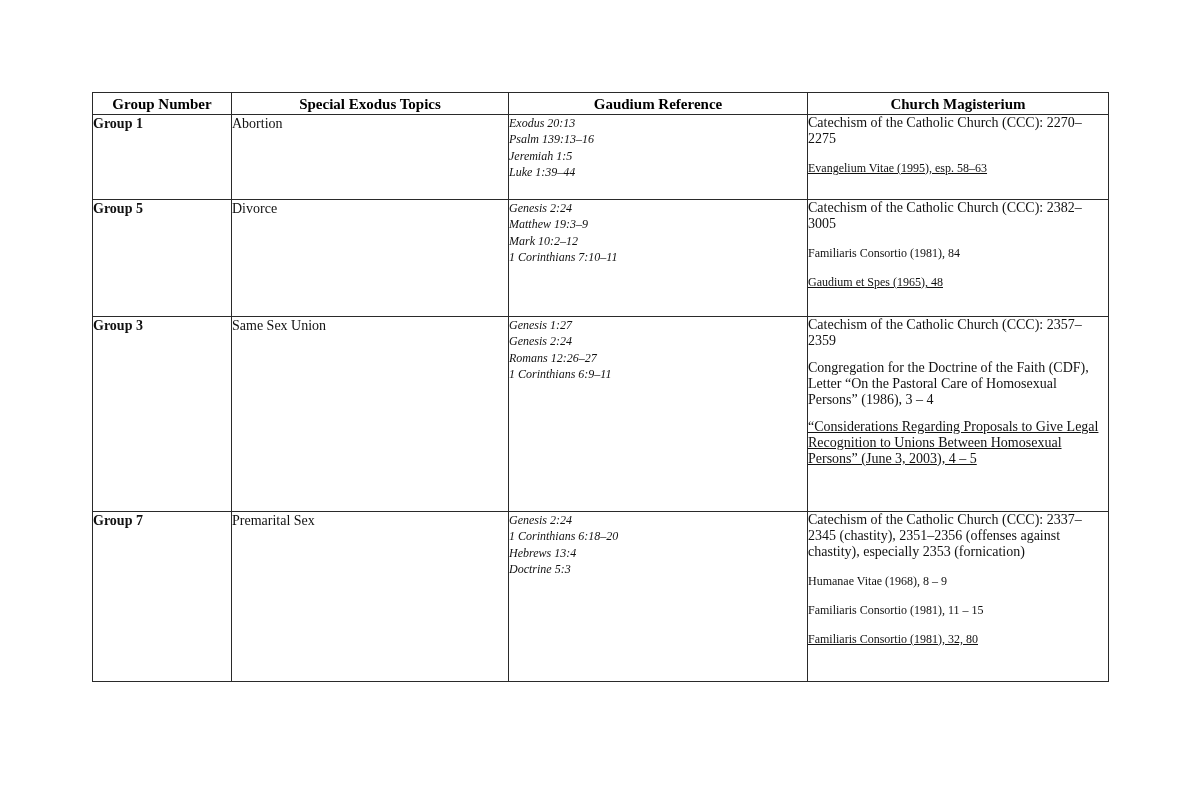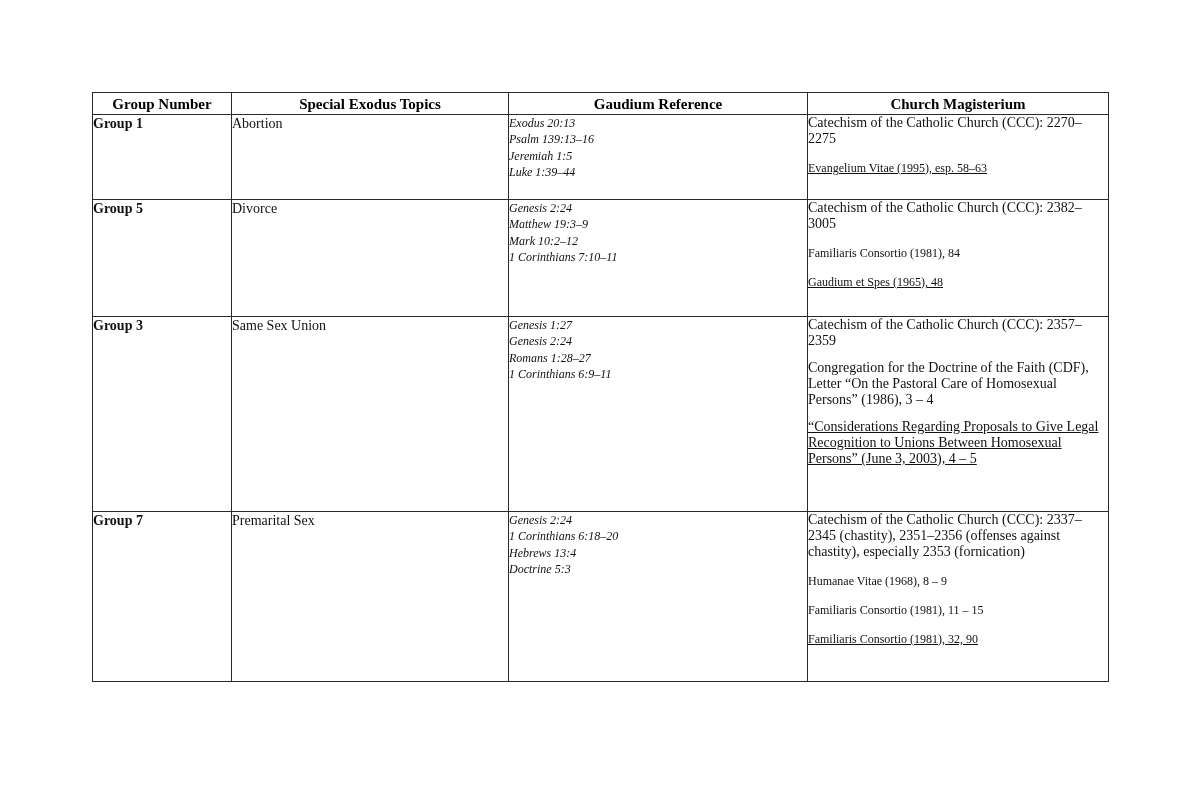--- a/index.html
+++ b/index.html
@@ -141,21 +141,21 @@
           <span class="mag-block mag-sm">Gaudium et Spes (1965), 48</span>
         </td>
       </tr>
 
       <tr class="row-3">
         <td class="group-cell">Group 3</td>
         <td class="topic-cell">Same Sex Union</td>
         <td class="ref-cell">
           <span class="ref-line">Genesis 1:27</span>
           <span class="ref-line">Genesis 2:24</span>
-          <span class="ref-line">Romans 1:28–27</span>
+          <span class="ref-line">Romans 12:26–27</span>
           <span class="ref-line">1 Corinthians 6:9–11</span>
         </td>
         <td class="mag-cell">
           <span class="mag-block mag-lg">Catechism of the Catholic Church (CCC): 2357–2359</span>
           <span class="mag-block mag-lg">Congregation for the Doctrine of the Faith (CDF), Letter “On the Pastoral Care of Homosexual Persons” (1986), 3 – 4</span>
           <span class="mag-block mag-lg">“Considerations Regarding Proposals to Give Legal Recognition to Unions Between Homosexual Persons” (June 3, 2003), 4 – 5</span>
         </td>
       </tr>
 
       <tr class="row-4">
@@ -164,18 +164,18 @@
         <td class="ref-cell">
           <span class="ref-line">Genesis 2:24</span>
           <span class="ref-line">1 Corinthians 6:18–20</span>
           <span class="ref-line">Hebrews 13:4</span>
           <span class="ref-line">Doctrine 5:3</span>
         </td>
         <td class="mag-cell">
           <span class="mag-block mag-lg">Catechism of the Catholic Church (CCC): 2337–2345 (chastity), 2351–2356 (offenses against chastity), especially 2353 (fornication)</span>
           <span class="mag-block mag-sm">Humanae Vitae (1968), 8 – 9</span>
           <span class="mag-block mag-sm">Familiaris Consortio (1981), 11 – 15</span>
-          <span class="mag-block mag-sm">Familiaris Consortio (1981), 32, 90</span>
+          <span class="mag-block mag-sm">Familiaris Consortio (1981), 32, 80</span>
         </td>
       </tr>
     </tbody>
   </table>
 </div>
 
 </body></html>

